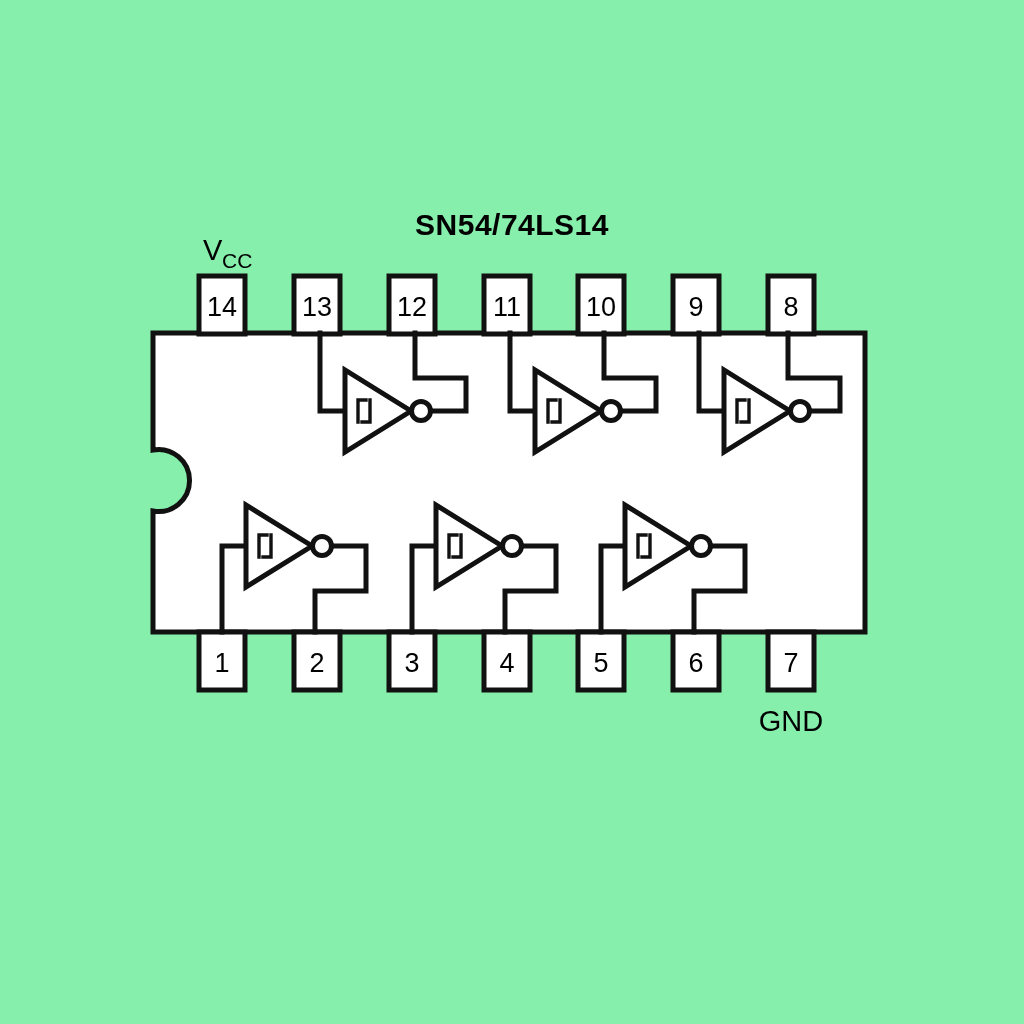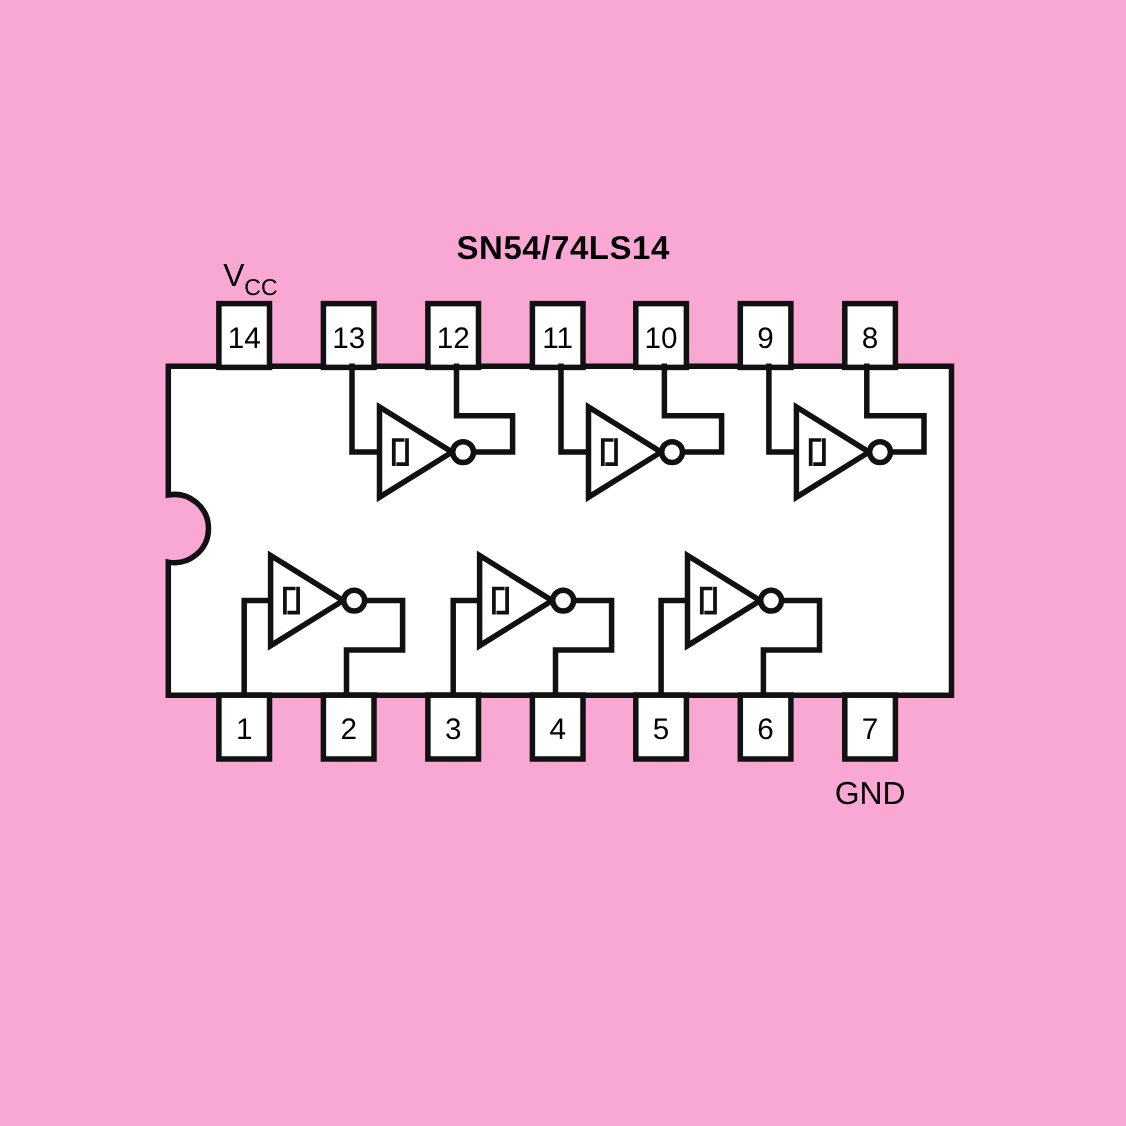--- a/index.html
+++ b/index.html
@@ -11,21 +11,21 @@
     width: 1024px;
     height: 1024px;
     font-family: "Liberation Sans", sans-serif;
     color: #000000;
     overflow: hidden;
   }
   #stage {
     position: relative;
     width: 1024px;
     height: 1024px;
-    background: #f9a8d4;
+    background: #86efac;
   }
   #diagram {
     position: absolute;
     left: 0;
     top: 0;
     width: 1024px;
     height: 1024px;
   }
   .txt-title {
     font-family: "Liberation Sans", sans-serif;

